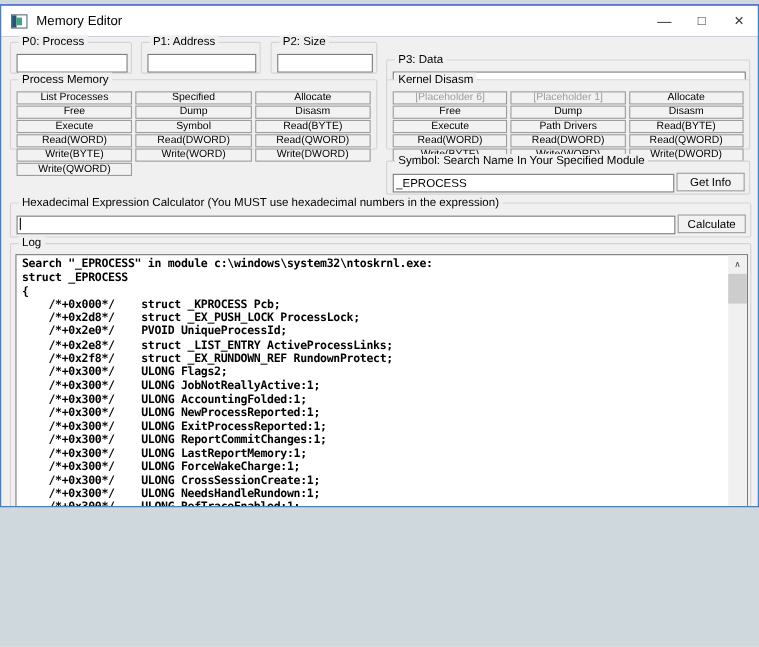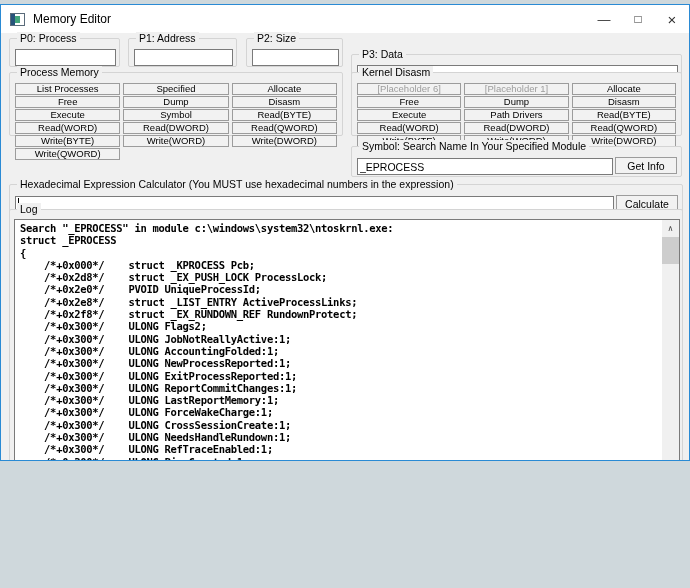--- a/index.html
+++ b/index.html
@@ -136,21 +136,21 @@
       <span class="caret" style="left:8px;top:13px;"></span>
       <button class="push-btn" style="right:4px;top:10px;width:62px;">Calculate</button>
     </div>
 
     <div class="group" style="left:350px;top:113px;width:331px;height:31px;">
       <span class="group-label">Symbol: Search Name In Your Specified Module</span>
       <input class="textbox" style="left: 5px; top: 11px; width: 250px;" value="_EPROCESS">
       <button class="push-btn" style="right:4px;top:10px;width:62px;">Get Info</button>
     </div>
 
-    <div class="group" style="left:8px;top:176px;width:674px;height:364px;">
+    <div class="group" style="left:8px;top:188px;width:674px;height:364px;">
       <span class="group-label">Log</span>
       <div class="log-area">
         <pre class="log-text">Search "_EPROCESS" in module c:\windows\system32\ntoskrnl.exe:
 struct _EPROCESS
 {
     /*+0x000*/    struct _KPROCESS Pcb;
     /*+0x2d8*/    struct _EX_PUSH_LOCK ProcessLock;
     /*+0x2e0*/    PVOID UniqueProcessId;
     /*+0x2e8*/    struct _LIST_ENTRY ActiveProcessLinks;
     /*+0x2f8*/    struct _EX_RUNDOWN_REF RundownProtect;

